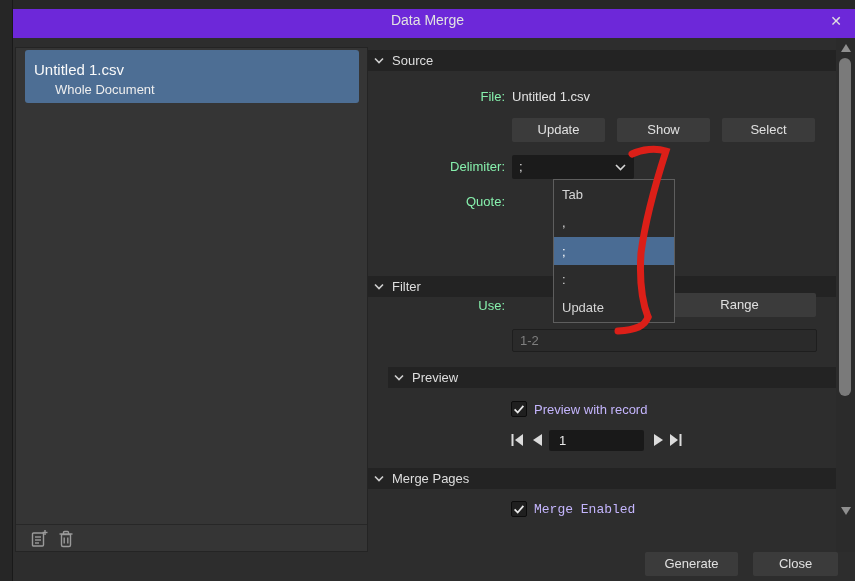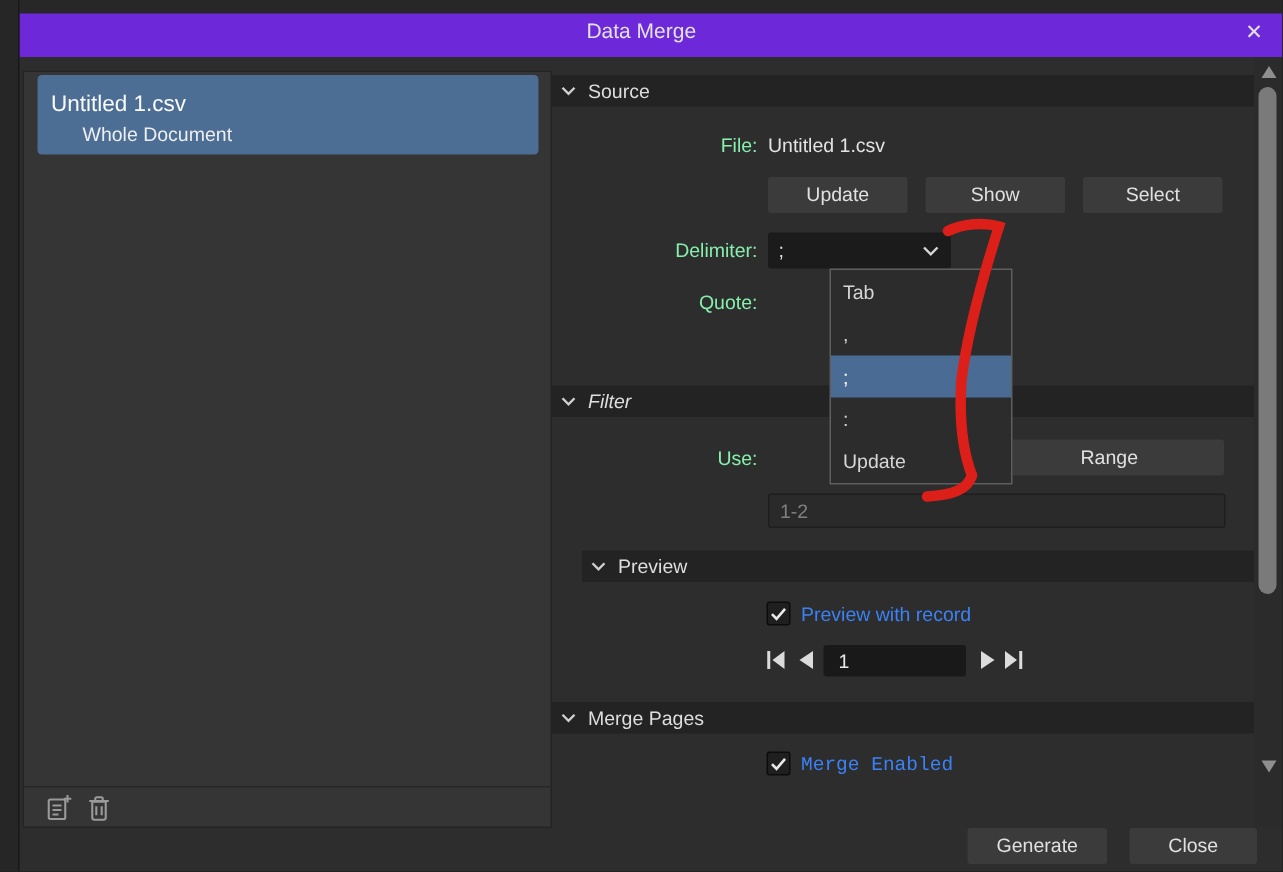--- a/index.html
+++ b/index.html
@@ -32,21 +32,21 @@
   .li-title { left:9px; top:11px; font-size:15px; color:#fafafa; }
   .li-sub   { left:30px; top:32px; font-size:13px; color:#eeeeee; }
   .panel-toolbar { left:0; bottom:0; width:351px; height:27px; border-top:1px solid #272727; }
   .tool-icon { top:4px; width:19px; height:19px; }
 
   
   .sec-header { left:368px; width:468px; height:21px; background:#232323;
                 display:flex; align-items:center; padding-left:6px; color:#dedede; }
   .sec-header .chev { margin-right:8px; display:inline-flex; }
   .hdr-source  { top:50px; }
-  .hdr-filter  { top:257px;font-style:italic; }
+  .hdr-filter  { top:276px; }
   .hdr-preview { top:367px;margin-left:20px; }
   .hdr-merge   { top:468px; }
 
   .form-label { left:380px; width:125px; text-align:right; color:#86efac; height:16px; line-height:16px; }
   .value-text { color:#e3e3e3; height:16px; line-height:16px; }
 
   .btn { background:#3b3b3b; border-radius:2px; color:#e0e0e0; text-align:center;
          height:24px; line-height:24px; cursor:default; }
   .btn-update { left:512px; top:118px; width:93px; }
   .btn-show   { left:617px; top:118px; width:93px; }
@@ -70,21 +70,21 @@
   .btn-range  { left:663px; top:293px; width:153px; }
   .btn-range.btn { top:293px; }
   .range-input { left:512px; top:329px; width:305px; height:23px; background:#2a2a2a;
                  border:1px solid #1e1e1e; border-radius:2px; color:#e0e0e0; padding-left:7px;
                  font-family:"Liberation Sans", sans-serif; font-size:13px; outline:none; }
   .range-input::placeholder { color:#7f7f7f; opacity:1; }
 
   
   .checkbox { width:16px; height:16px; background:#1f1f1f; border:1px solid #0c0c0c;
               border-radius:2px; display:flex; align-items:center; justify-content:center; }
-  .cb-label { color:#3b82f6; }
+  .cb-label { color:#c4b5fd; }
 
   
   .nav-btn { width:17px; height:16px; display:flex; align-items:center; justify-content:center; }
   .rec-input { left:549px; top:430px; width:95px; height:21px; background:#191919; border:none;
                border-radius:2px; color:#e8e8e8; padding-left:10px;
                font-family:"Liberation Sans", sans-serif; font-size:13px; outline:none; }
 
   
   .btn-generate { left:645px; top:552px; width:93px; }
   .btn-close    { left:753px; top:552px; width:85px; }

